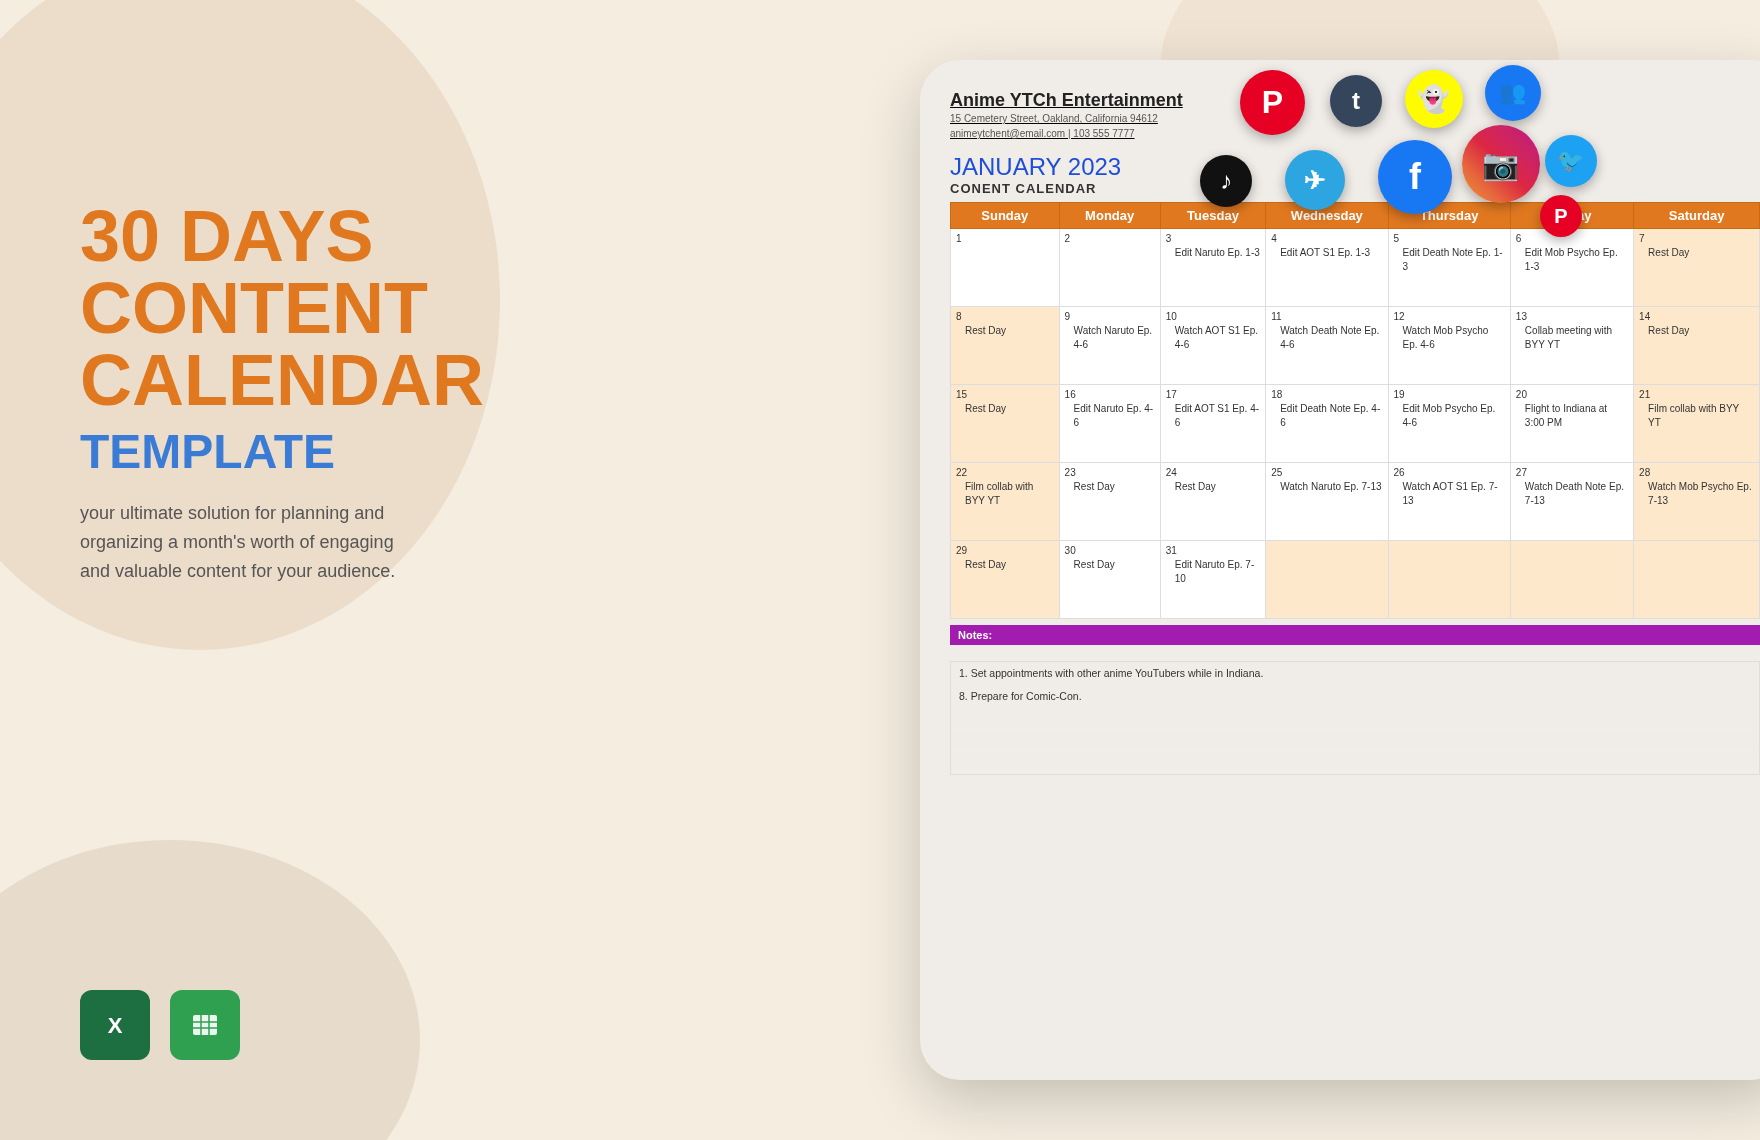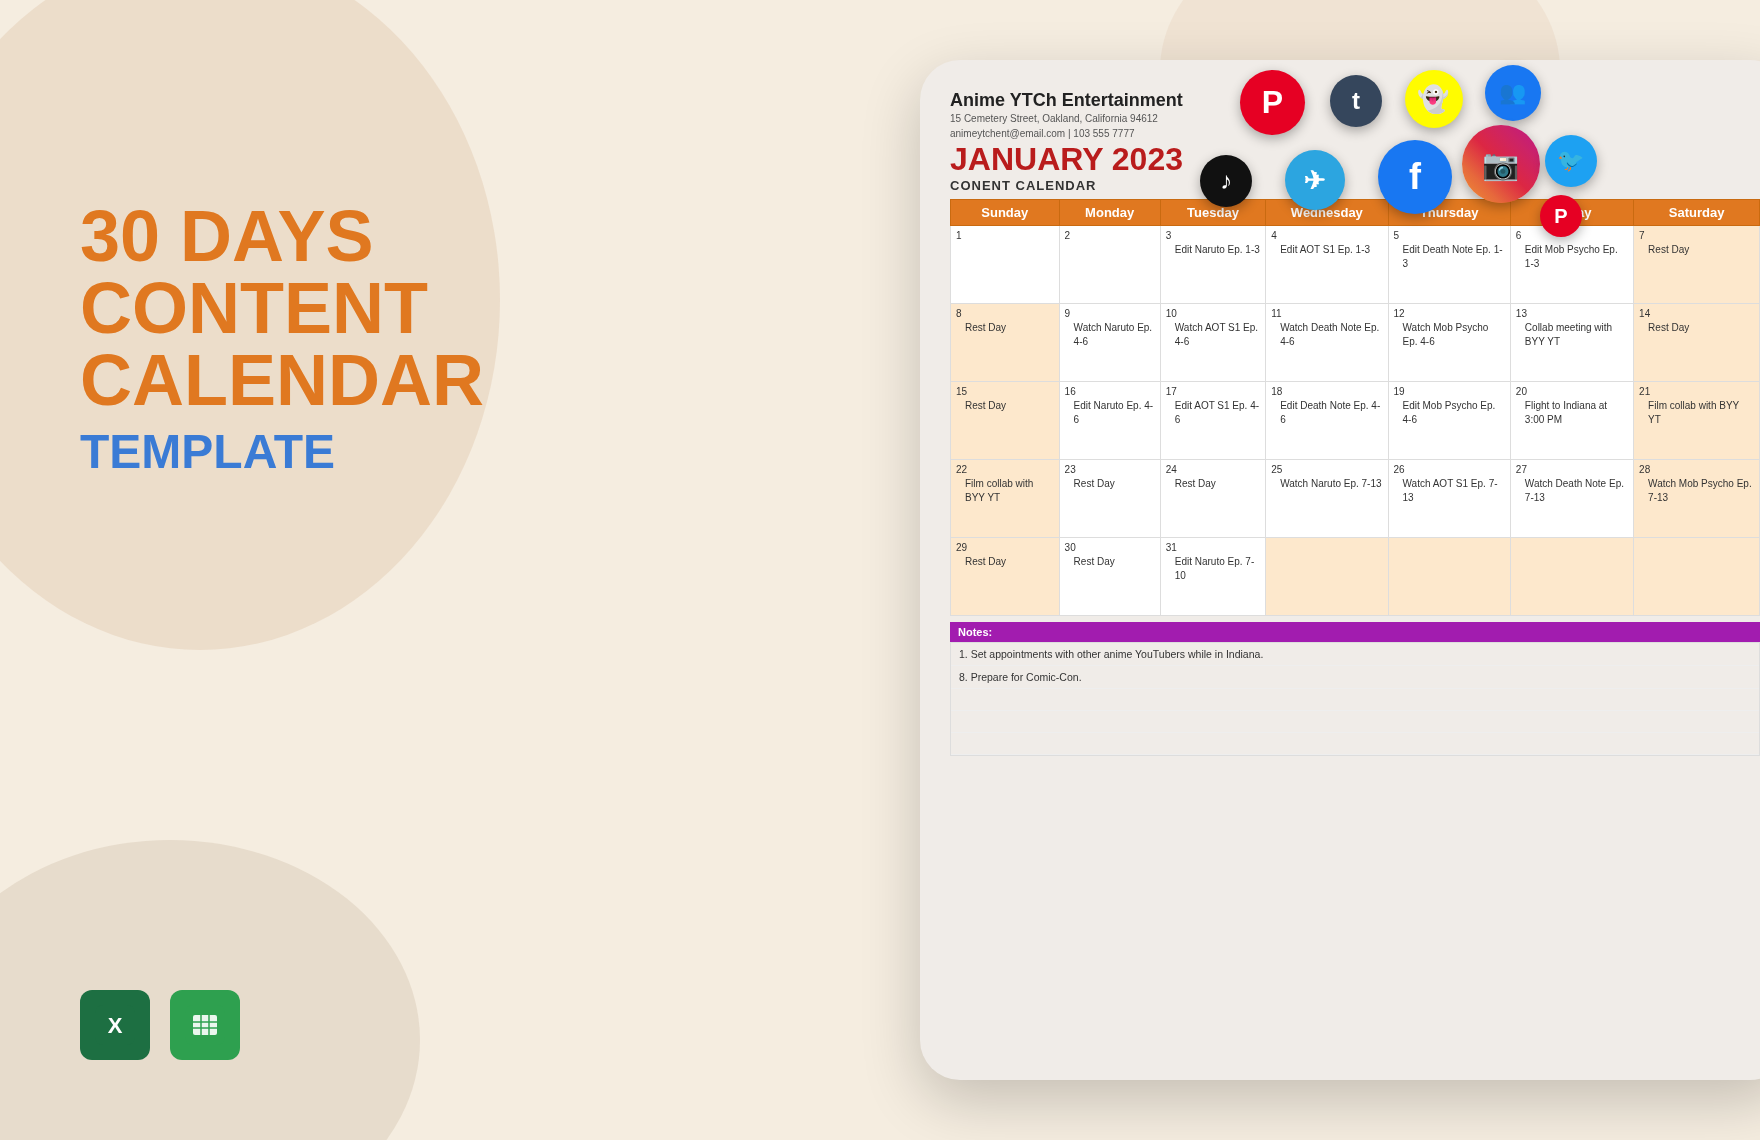--- a/index.html
+++ b/index.html
@@ -134,39 +134,41 @@
     }
 
     
     .calendar-content {
       position: relative;
       z-index: 3;
     }
     .company-header {
       display: flex;
       align-items: flex-start;
+      margin-bottom: 12px;
+      text-decoration: underline;
     }
     .company-info h2 {
       font-size: 18px;
       font-weight: bold;
       color: #222;
     }
     .company-info p {
       font-size: 10px;
       color: #555;
       line-height: 1.5;
     }
 
     .calendar-title-area {
       margin-bottom: 6px;
     }
     .calendar-month {
-      font-size: 32px;
-      font-weight: 700;
-      color: #b91c1c;
+      font-size: 24px;
+      font-weight: 400;
+      color: #1d4ed8;
       text-transform: uppercase;
     }
     .calendar-subtitle {
       font-size: 13px;
       font-weight: bold;
       color: #333;
       letter-spacing: 1px;
     }
 
     
@@ -217,20 +219,21 @@
     }
     .notes-header {
       background: #a21caf;
       color: white;
       font-size: 11px;
       font-weight: bold;
       padding: 4px 8px;
     }
     .notes-body {
       border: 1px solid #ddd;
+      margin-top: 16px;
     }
     .notes-line {
       border-bottom: 1px solid #eee;
       padding: 5px 8px;
       font-size: 10.5px;
       color: #333;
       min-height: 22px;
     }
   </style>
 </head>
@@ -240,20 +243,25 @@
 <div class="bg-blob-bottom"></div>
 <div class="bg-blob-right"></div>
 
 <div class="left-panel">
   <div class="main-title">
     <div>30 DAYS</div>
     <div>CONTENT</div>
     <div>CALENDAR</div>
   </div>
   <div class="subtitle">TEMPLATE</div>
+  <div class="description">
+    your ultimate solution for planning and<br>
+    organizing a month's worth of engaging<br>
+    and valuable content for your audience.
+  </div>
 </div>
 
 <div class="icons-row">
   <div class="file-icon excel-icon">
     <svg width="40" height="40" viewBox="0 0 40 40">
       <rect width="40" height="40" rx="8" fill="#1D6F42"></rect>
       <text x="20" y="28" text-anchor="middle" font-size="22" font-weight="bold" fill="white">X</text>
     </svg>
   </div>
   <div class="file-icon sheets-icon">

